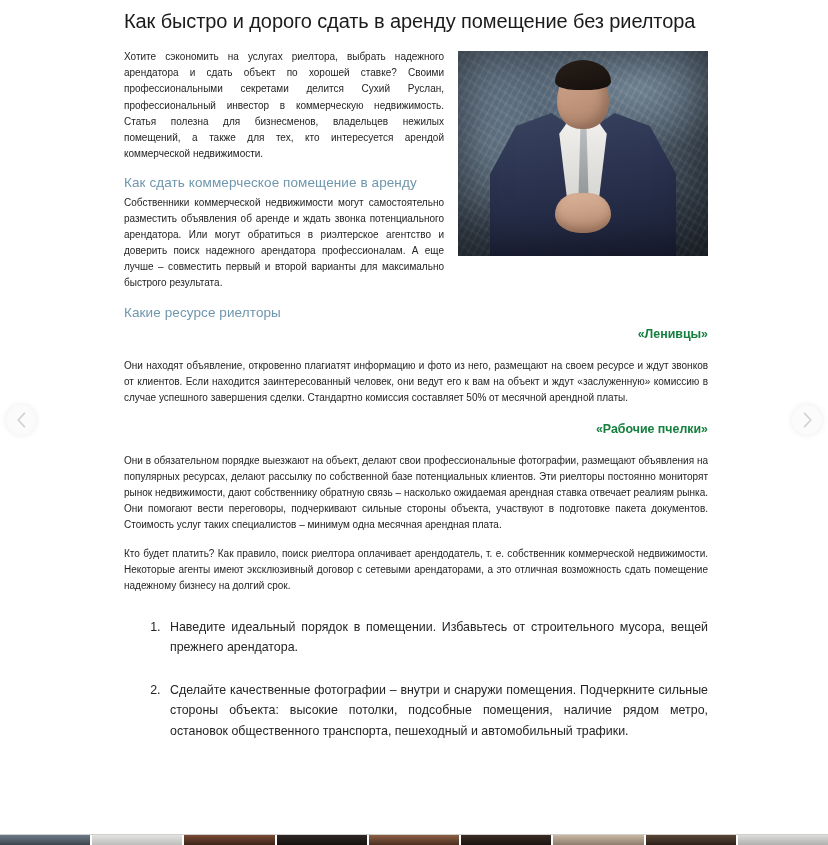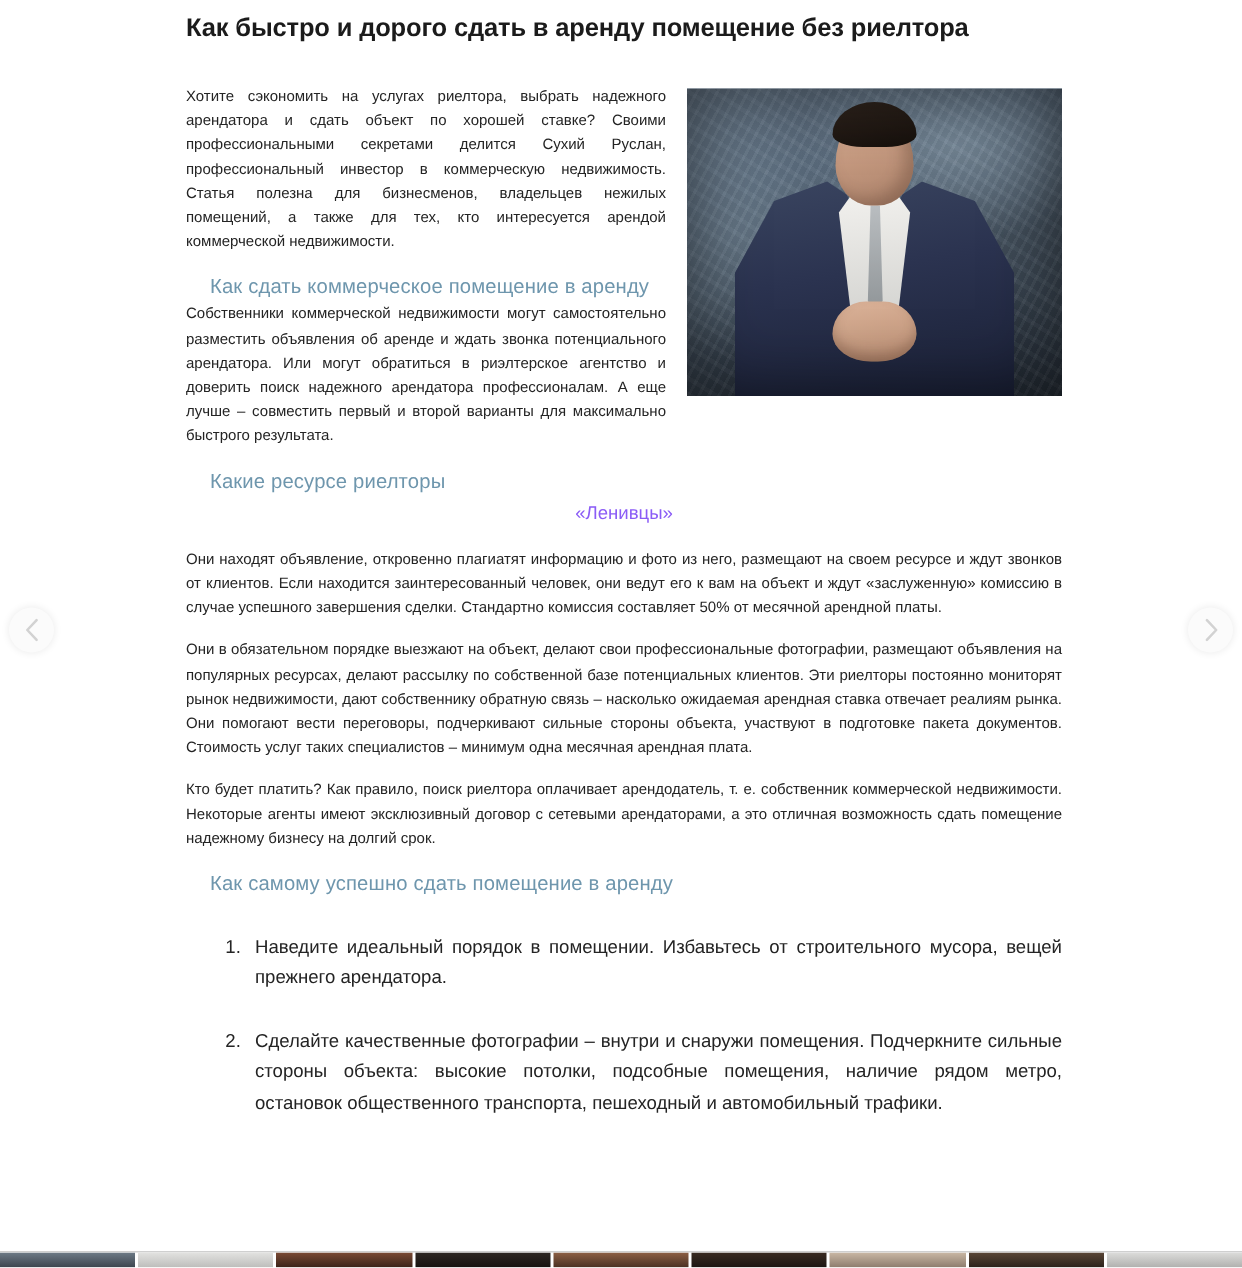--- a/index.html
+++ b/index.html
@@ -27,52 +27,53 @@
     position: absolute;
     left: 124px;
     top: 0px;
     width: 584px;
     box-sizing: border-box;
     padding-top: 8px;
   }
 
   
   .article-title {
-    font-size: 17px;
-    font-weight: bold;
+    font-size: 20px;
+    font-weight: normal;
     line-height: 1.35;
     color: #1b1b1b;
-    margin: 0 0 26px 0;
+    margin: 0 0 14px 0;
     letter-spacing: -0.1px;
   }
 
   .section-heading {
     font-size: 13.5px;
     font-weight: normal;
     color: #6e96ad;
     line-height: 1.35;
-    margin: 0 0 2px 16px;
+    margin: 0 0 2px 0;
     letter-spacing: 0.1px;
   }
 
   p.body-text {
     font-size: 10px;
     line-height: 1.62;
     text-align: justify;
     margin: 0 0 12px 0;
     color: #242424;
     hyphens: none;
   }
 
   p.sub-label {
     font-size: 12.4px;
     line-height: 1.62;
-    text-align: center;
+    text-align: right;
     margin: 0 0 14px 0;
-    color: #8b5cf6;
+    color: #15803d;
+    font-weight: bold;
   }
 
   
   .hero-figure {
     float: right;
     width: 250px;
     height: 205px;
     margin: 2px 0 8px 14px;
     position: relative;
     overflow: hidden;
@@ -252,25 +253,25 @@
     <p class="body-text">Хотите сэкономить на услугах риелтора, выбрать надежного арендатора и сдать объект по хорошей ставке? Своими профессиональными секретами делится Сухий Руслан, профессиональный инвестор в коммерческую недвижимость. Статья полезна для бизнесменов, владельцев нежилых помещений, а также для тех, кто интересуется арендой коммерческой недвижимости.</p>
 
     <h2 class="section-heading">Как сдать коммерческое помещение в аренду</h2>
     <p class="body-text">Собственники коммерческой недвижимости могут самостоятельно разместить объявления об аренде и ждать звонка потенциального арендатора. Или могут обратиться в риэлтерское агентство и доверить поиск надежного арендатора профессионалам. А еще лучше – совместить первый и второй варианты для максимально быстрого результата.</p>
 
     <h2 class="section-heading">Какие ресурсе риелторы</h2>
 
     <p class="sub-label">«Ленивцы»</p>
     <p class="body-text">Они находят объявление, откровенно плагиатят информацию и фото из него, размещают на своем ресурсе и ждут звонков от клиентов. Если находится заинтересованный человек, они ведут его к вам на объект и ждут «заслуженную» комиссию в случае успешного завершения сделки. Стандартно комиссия составляет 50% от месячной арендной платы.</p>
 
+    <p class="sub-label">«Рабочие пчелки»</p>
     <p class="body-text">Они в обязательном порядке выезжают на объект, делают свои профессиональные фотографии, размещают объявления на популярных ресурсах, делают рассылку по собственной базе потенциальных клиентов. Эти риелторы постоянно мониторят рынок недвижимости, дают собственнику обратную связь – насколько ожидаемая арендная ставка отвечает реалиям рынка. Они помогают вести переговоры, подчеркивают сильные стороны объекта, участвуют в подготовке пакета документов. Стоимость услуг таких специалистов – минимум одна месячная арендная плата.</p>
 
     <p class="body-text">Кто будет платить? Как правило, поиск риелтора оплачивает арендодатель, т. е. собственник коммерческой недвижимости. Некоторые агенты имеют эксклюзивный договор с сетевыми арендаторами, а это отличная возможность сдать помещение надежному бизнесу на долгий срок.</p>
 
-    <h2 class="section-heading">Как самому успешно сдать помещение в аренду</h2>
 
     <ol class="steps">
       <li>Наведите идеальный порядок в помещении. Избавьтесь от строительного мусора, вещей прежнего арендатора.</li>
       <li>Сделайте качественные фотографии – внутри и снаружи помещения. Подчеркните сильные стороны объекта: высокие потолки, подсобные помещения, наличие рядом метро, остановок общественного транспорта, пешеходный и автомобильный трафики.</li>
 
     </ol>
 
   </div>
 
   <div class="nav-arrow prev">

